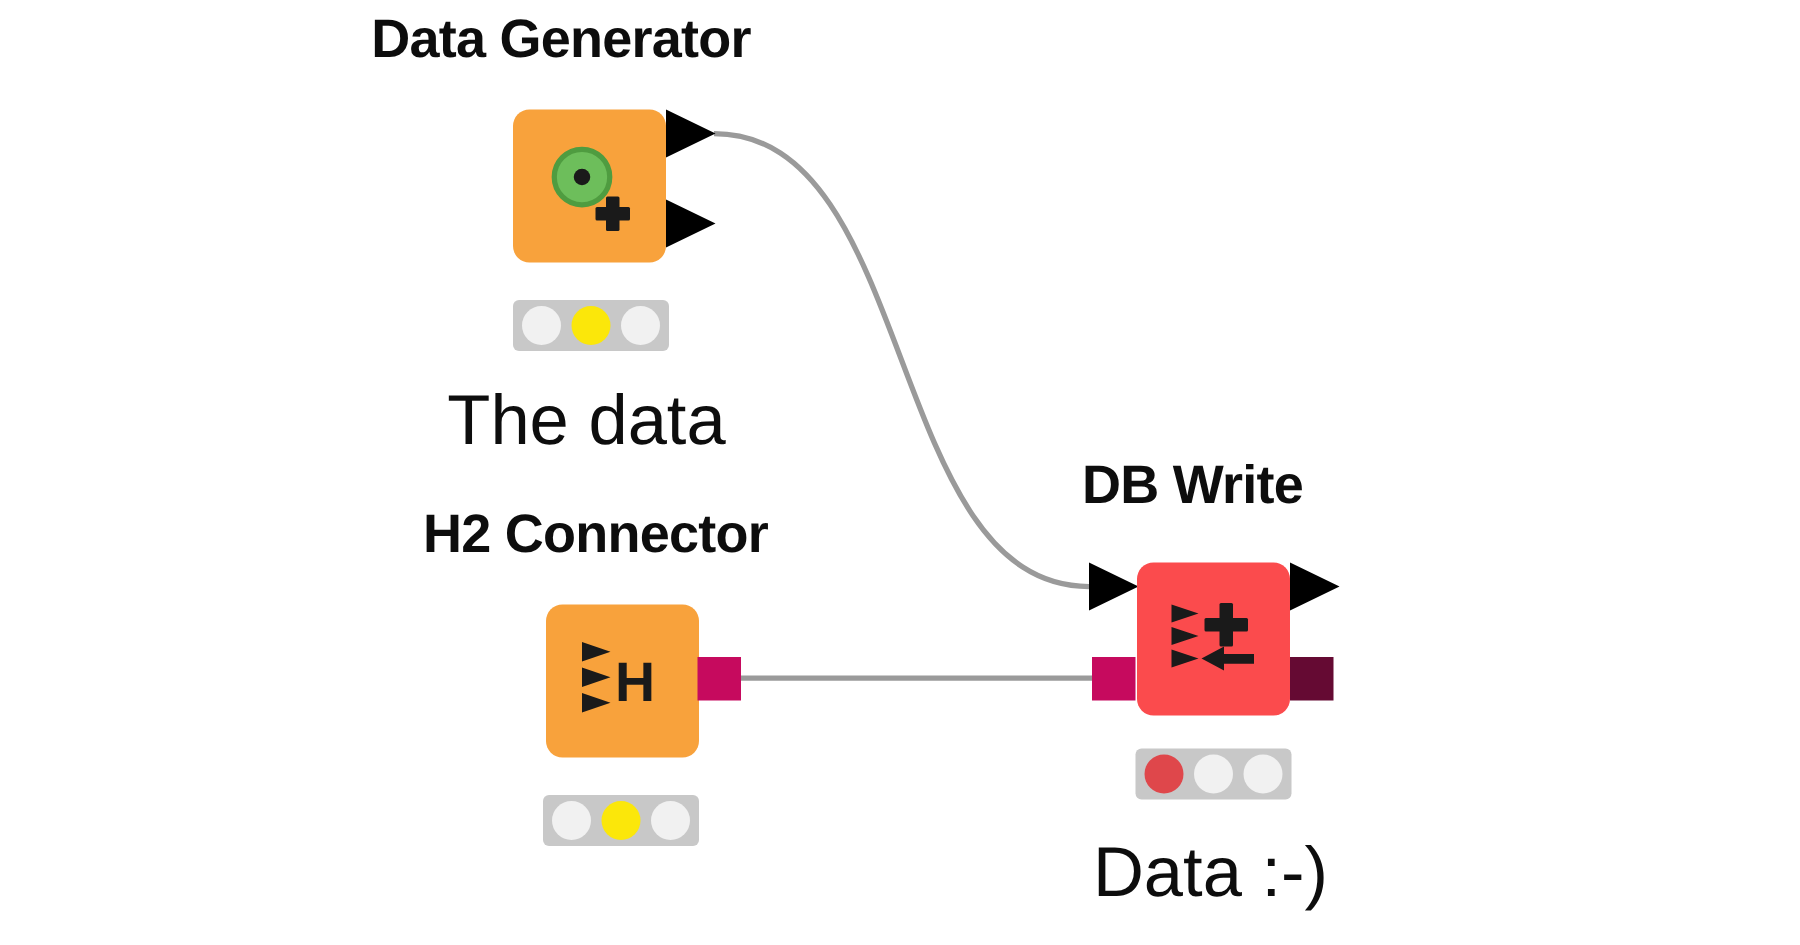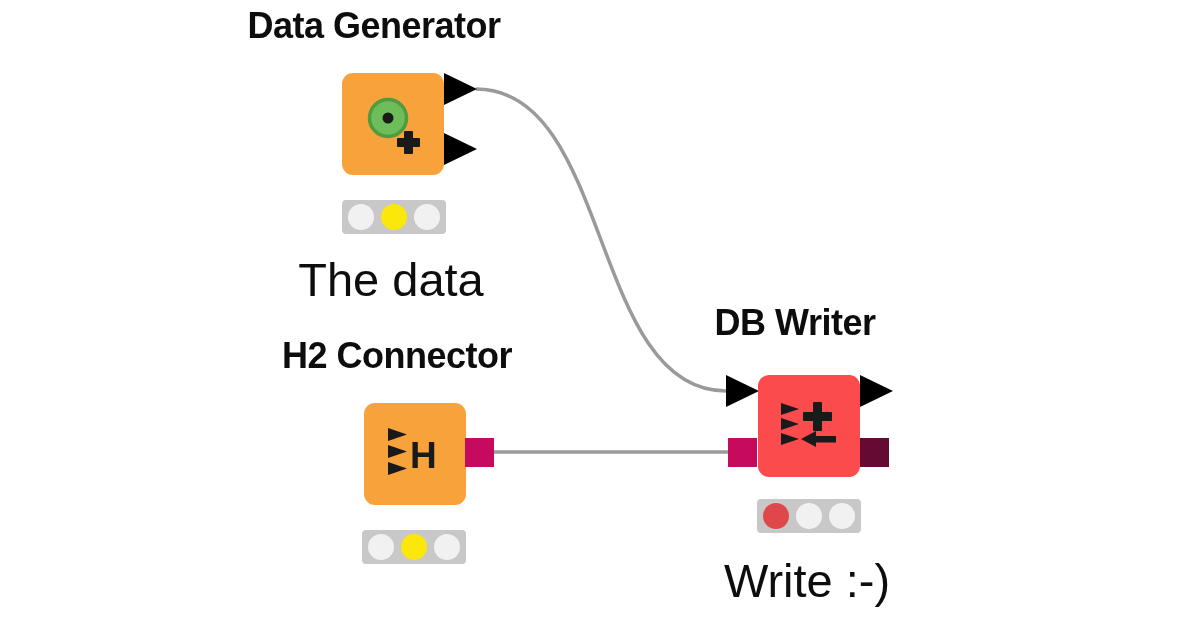--- a/index.html
+++ b/index.html
@@ -118,21 +118,21 @@
     </svg>
   </div>
   <div id="h2-out" class="port-sq magenta"></div>
 
   <div id="h2-tl" class="traffic-light">
     <span class="light" data-state="off"></span>
     <span class="light" data-state="yellow"></span>
     <span class="light" data-state="off"></span>
   </div>
 
-  <div id="db-title" class="node-title">DB Writer</div>
+  <div id="db-title" class="node-title">DB Write</div>
 
   <div id="db-in1" class="port-tri"></div>
   <div id="db-in2" class="port-sq magenta"></div>
 
   <div id="db-node" class="node red">
     <svg width="102" height="102" viewBox="0 0 102 102">
       <polygon points="23,28 41,34 23,40" class="ic-black"></polygon>
       <polygon points="23,43 41,49 23,55" class="ic-black"></polygon>
       <polygon points="23,58 41,64 23,70" class="ic-black"></polygon>
       <rect x="45" y="37" width="29" height="9" rx="1" class="ic-black"></rect>
@@ -142,15 +142,15 @@
     </svg>
   </div>
   <div id="db-out1" class="port-tri"></div>
   <div id="db-out2" class="port-sq maroon"></div>
 
   <div id="db-tl" class="traffic-light">
     <span class="light" data-state="red"></span>
     <span class="light" data-state="off"></span>
     <span class="light" data-state="off"></span>
   </div>
-  <div id="db-label" class="node-label">Write :-)</div>
+  <div id="db-label" class="node-label">Data :-)</div>
 
 </div>
 
 </body></html>

